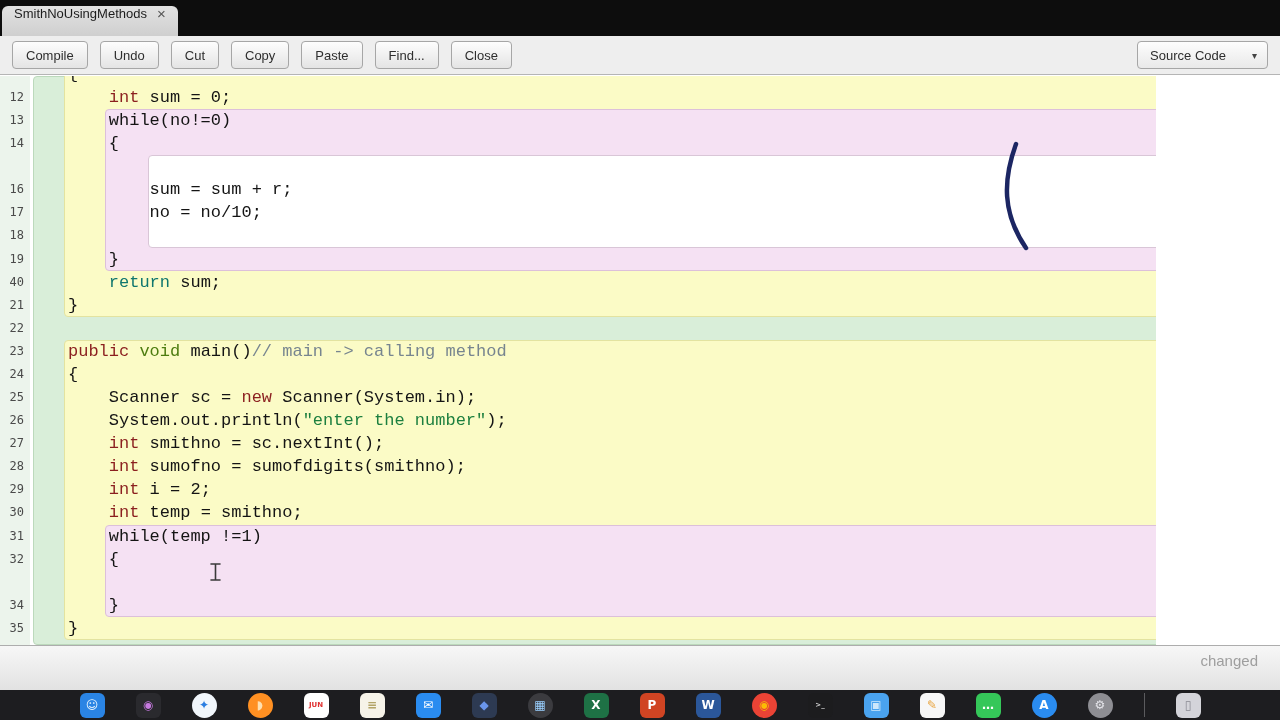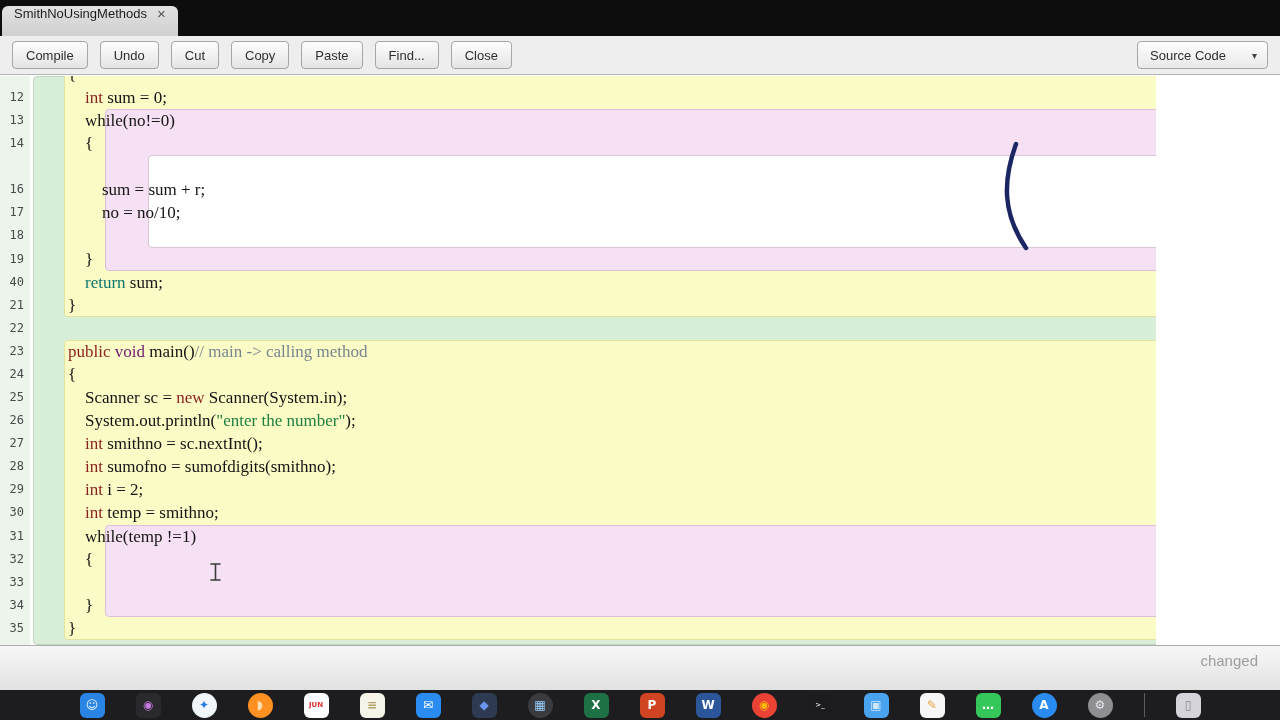--- a/index.html
+++ b/index.html
@@ -44,21 +44,21 @@
   .gutter{position:absolute;left:0;top:0;width:30px;height:569px;background:#ecf4ec;}
   .scopebox{position:absolute;border:1px solid;border-radius:4px;box-sizing:border-box;}
   #rows-layer{position:absolute;left:0;top:0;width:1280px;height:569px;}
   .row{position:absolute;left:0;width:1280px;height:23.083px;}
   .lnum{
     position:absolute;left:0;top:4px;width:24px;text-align:right;
     font-family:"DejaVu Sans Mono",monospace;font-size:12px;color:#4a4a4a;
   }
   .code{
     position:absolute;left:68px;top:1px;white-space:pre;
-    font-family:Liberation Serif, serif;font-size:17px;line-height:22px;
+    font-family:Liberation Mono, monospace;font-size:17px;line-height:22px;
   }
   
   .statusbar{
     position:absolute;left:0;top:645px;width:1280px;height:45px;
     background:linear-gradient(#f7f7f7,#e2e2e2);
     border-top:1px solid #adadad;box-sizing:border-box;
   }
   .changed{position:absolute;right:22px;top:6px;font-size:15px;color:#9e9e9e;}
   
   .dock{
@@ -155,21 +155,21 @@
       <div class="row" style="top: 217.747px;">
         <span class="lnum">21</span>
         <span class="code"><span style="color: rgb(20, 20, 20);">}</span></span>
       </div>
       <div class="row" style="top: 240.83px;">
         <span class="lnum">22</span>
         <span class="code"></span>
       </div>
       <div class="row" style="top: 263.913px;">
         <span class="lnum">23</span>
-        <span class="code"><span style="color: rgb(139, 31, 31);">public</span><span style="color: rgb(20, 20, 20);"> </span><span style="color: #701a75;">void</span><span style="color: rgb(20, 20, 20);"> main()</span><span style="color: rgb(119, 133, 143);">// main -&gt; calling method</span></span>
+        <span class="code"><span style="color: rgb(139, 31, 31);">public</span><span style="color: rgb(20, 20, 20);"> </span><span style="color: #4d7c0f;">void</span><span style="color: rgb(20, 20, 20);"> main()</span><span style="color: rgb(119, 133, 143);">// main -&gt; calling method</span></span>
       </div>
       <div class="row" style="top: 286.996px;">
         <span class="lnum">24</span>
         <span class="code"><span style="color: rgb(20, 20, 20);">{</span></span>
       </div>
       <div class="row" style="top: 310.079px;">
         <span class="lnum">25</span>
         <span class="code"><span style="color: rgb(20, 20, 20);">    Scanner sc = </span><span style="color: rgb(139, 31, 31);">new</span><span style="color: rgb(20, 20, 20);"> Scanner(System.in);</span></span>
       </div>
       <div class="row" style="top: 333.162px;">
@@ -192,24 +192,20 @@
         <span class="lnum">30</span>
         <span class="code"><span style="color: rgb(20, 20, 20);">    </span><span style="color: rgb(139, 31, 31);">int</span><span style="color: rgb(20, 20, 20);"> temp = smithno;</span></span>
       </div>
       <div class="row" style="top: 448.577px;">
         <span class="lnum">31</span>
         <span class="code"><span style="color: rgb(20, 20, 20);">    while(temp !=1)</span></span>
       </div>
       <div class="row" style="top: 471.66px;">
         <span class="lnum">32</span>
         <span class="code"><span style="color: rgb(20, 20, 20);">    {</span></span>
-      </div>
-      <div class="row" style="top: 494.743px;">
-        <span class="lnum">33</span>
-        <span class="code"></span>
       </div>
       <div class="row" style="top: 517.826px;">
         <span class="lnum">34</span>
         <span class="code"><span style="color: rgb(20, 20, 20);">    }</span></span>
       </div>
       <div class="row" style="top: 540.909px;">
         <span class="lnum">35</span>
         <span class="code"><span style="color: rgb(20, 20, 20);">}</span></span>
       </div>
     </div>

